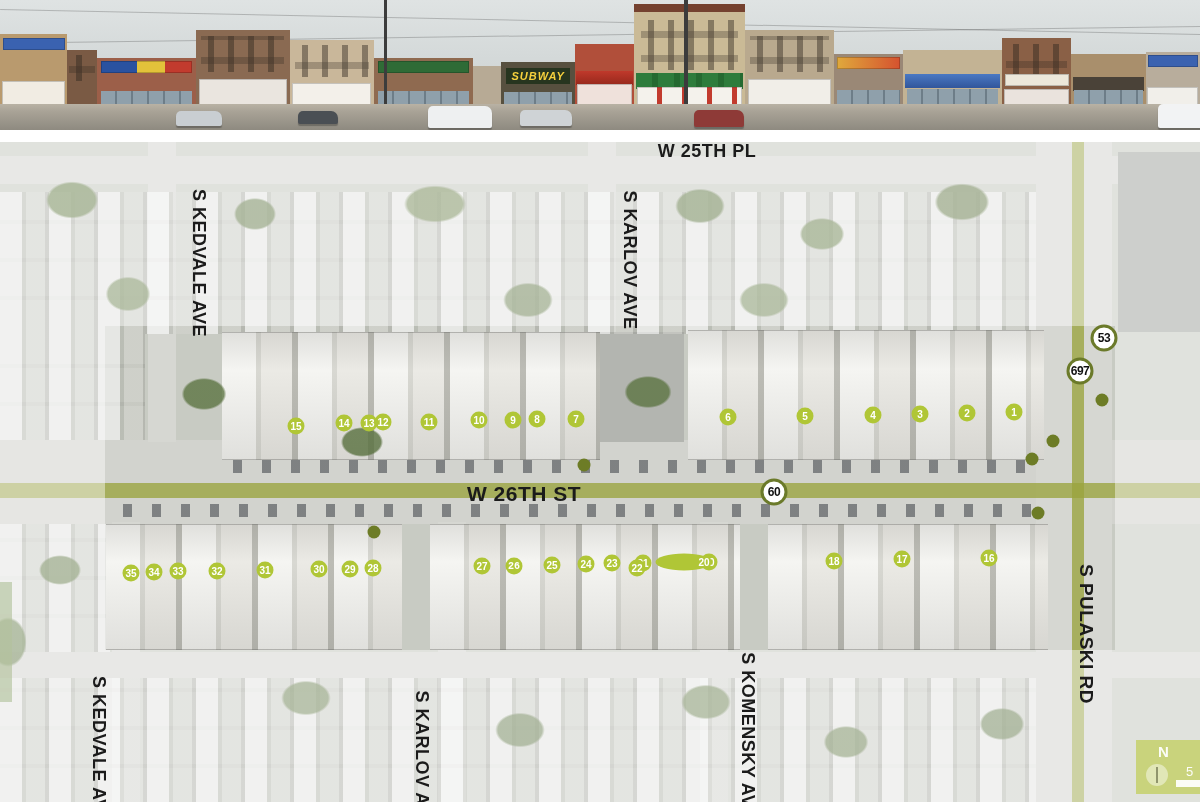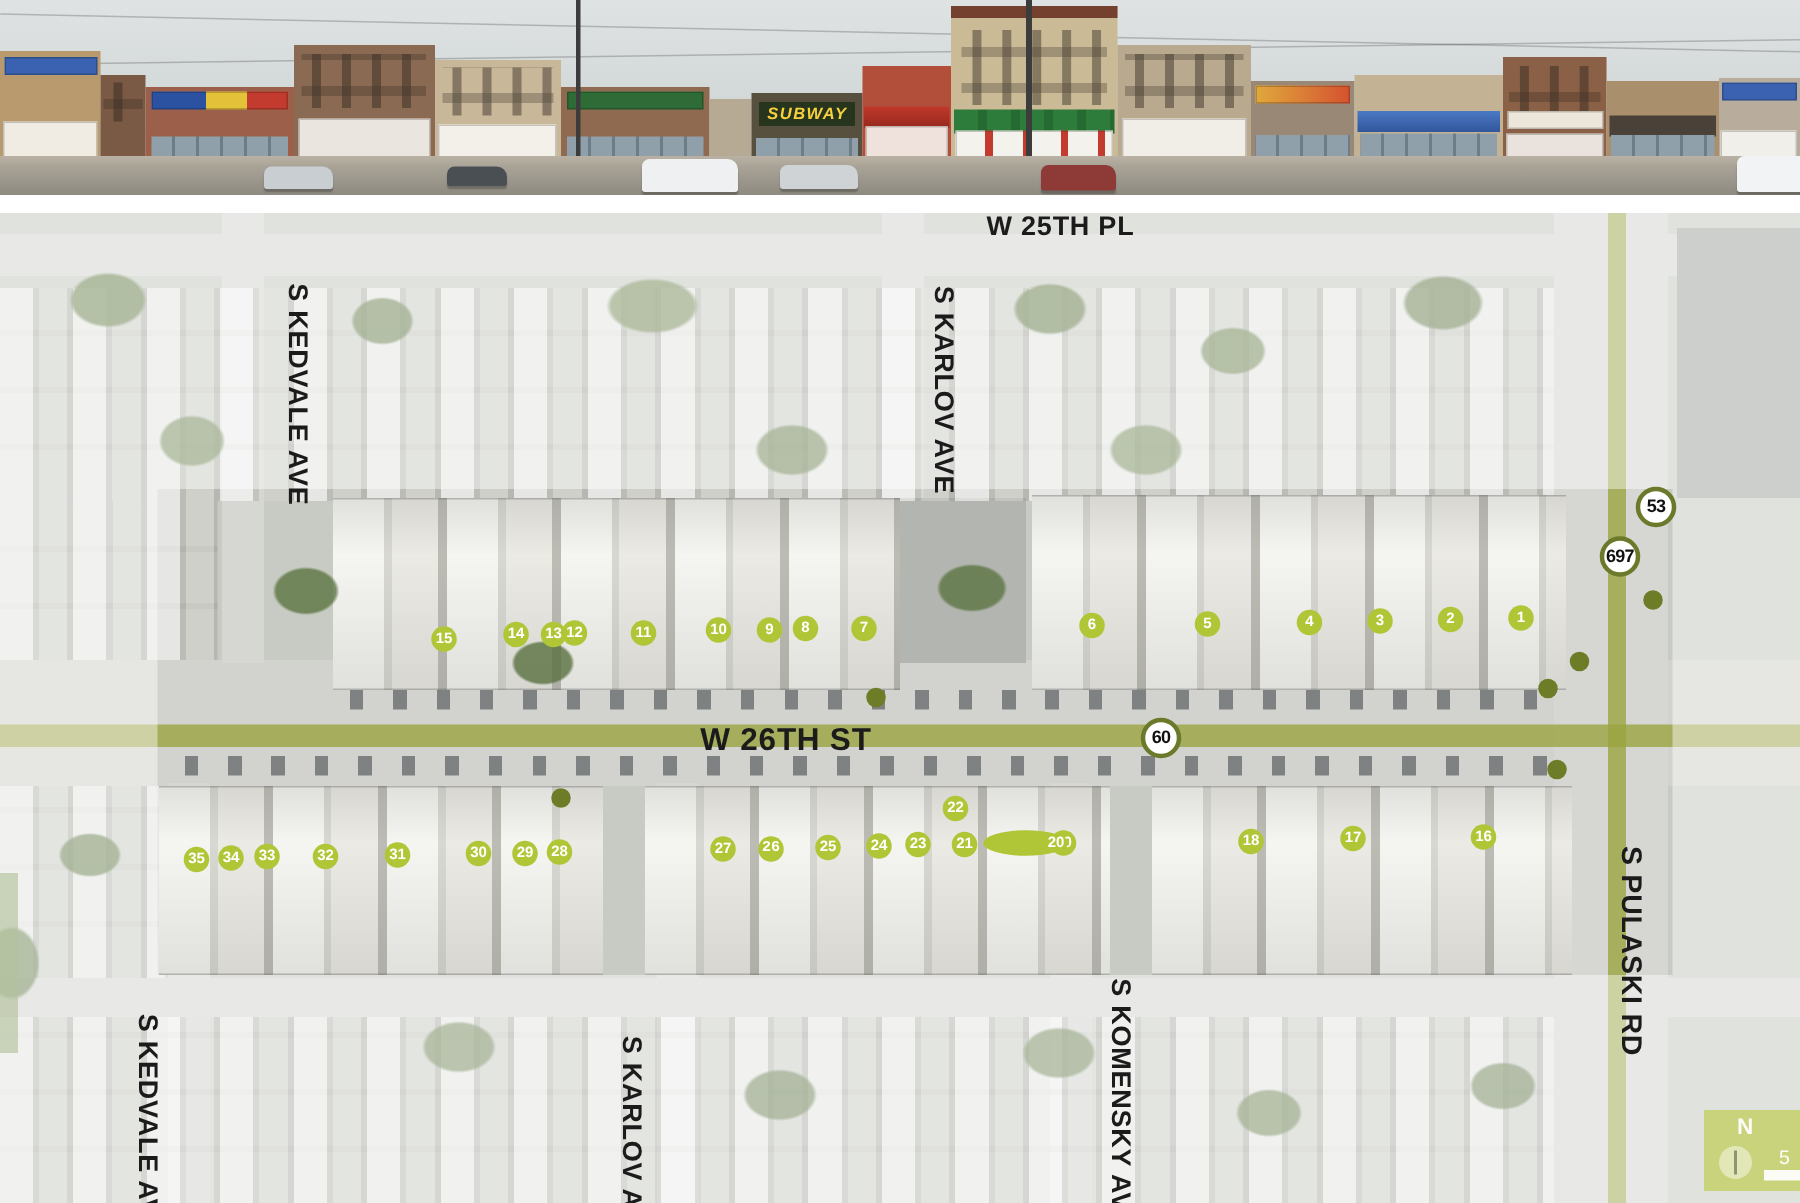--- a/index.html
+++ b/index.html
@@ -243,21 +243,21 @@
         <div class="marker" style="left: 383px; top: 280px;">12</div>
         <div class="marker" style="left: 369px; top: 281px;">13</div>
         <div class="marker" style="left: 344px; top: 281px;">14</div>
         <div class="marker" style="left: 296px; top: 284px;">15</div>
         <div class="marker" style="left: 989px; top: 416px;">16</div>
         <div class="marker" style="left: 902px; top: 417px; text-align: center;">17</div>
         <div class="marker" style="left: 834px; top: 419px;">18</div>
         <div class="marker" style="left: 709px; top: 420px;">20</div>
         <div class="marker" style="left: 684px; top: 420px; padding-left: 40px;">20</div>
         <div class="marker" style="left: 643px; top: 421px;">21</div>
-        <div class="marker" style="left: 637px; top: 397px;">22</div>
+        <div class="marker" style="left: 637px; top: 426px;">22</div>
         <div class="marker" style="left: 612px; top: 421px;">23</div>
         <div class="marker" style="left: 586px; top: 422px;">24</div>
         <div class="marker" style="left: 552px; top: 423px;">25</div>
         <div class="marker" style="left: 514px; top: 424px; font-family: Liberation Mono, monospace;">26</div>
         <div class="marker" style="left: 482px; top: 424px;">27</div>
         <div class="marker" style="left: 373px; top: 426px;">28</div>
         <div class="marker" style="left: 350px; top: 427px;">29</div>
         <div class="marker" style="left: 319px; top: 427px;">30</div>
         <div class="marker" style="left: 265px; top: 428px;">31</div>
         <div class="marker" style="left: 217px; top: 429px;">32</div>

